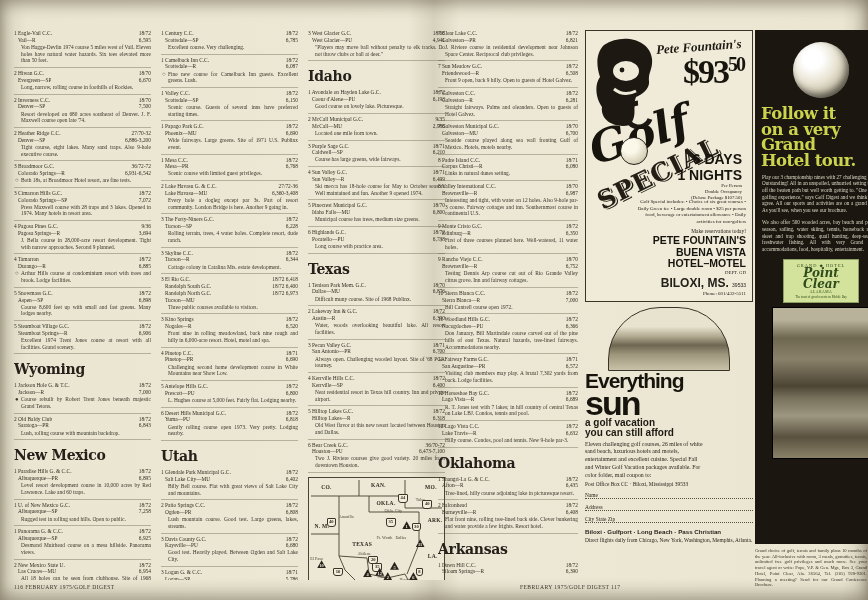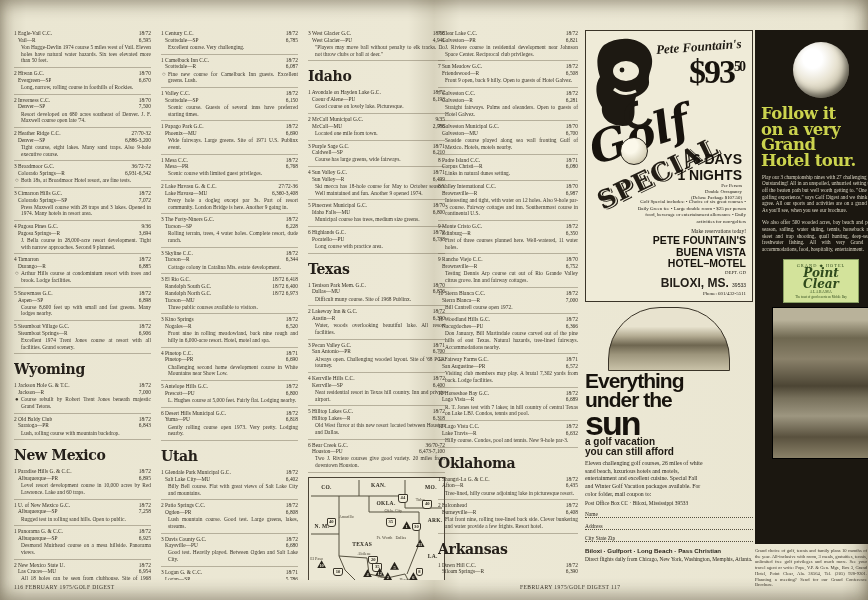--- a/index.html
+++ b/index.html
@@ -27,21 +27,21 @@
   .map-state{position:absolute;font-size:5.5px;font-weight:bold;letter-spacing:.3px;color:#2e2a20;}
   .map-city{position:absolute;font-size:4.2px;color:#4a4436;}
   .map-shield{position:absolute;font-size:4.6px;line-height:1;border:1px solid #3a352a;border-radius:1px 1px 3px 3px;background:#f2eeda;color:#2c2820;padding:1px 1.5px;font-weight:bold;}
   .map-spot{position:absolute;width:9px;height:8px;background:#26221a;clip-path:polygon(50% 0,100% 100%,0 100%);color:#efebD8;font-size:4.4px;text-align:center;line-height:11px;font-weight:bold;}
   
   #ads-mid{position:absolute;left:155px;top:30px;width:168px;}
   #pete-ad{position:relative;height:270px;border:1px solid #3a3428;background:#efebd8;overflow:hidden;}
   #pete-face{position:absolute;left:6px;top:6px;width:74px;height:92px;}
   #pete-script{position:absolute;right:10px;top:8px;font-style:italic;font-weight:bold;font-size:13px;transform:rotate(-4deg);color:#1d1912;}
   #pete-price{position:absolute;right:8px;top:22px;font-weight:bold;font-size:34px;color:#17130d;letter-spacing:-2px;}
-  #pete-price sup{font-size:14px;}
+  #pete-price sup{font-size:20px;}
   #golf-word{position:absolute;left:2px;top:78px;font-family:"DejaVu Serif",serif;font-weight:bold;font-style:italic;font-size:44px;transform:rotate(-18deg);color:#17130d;}
   #golf-ball{position:absolute;left:34px;top:106px;width:26px;height:26px;border-radius:50%;background:radial-gradient(circle at 35% 30%,#fbf8ea 0 30%,#d8d2ba 70%,#8e8670 100%);border:1px solid #26221a;}
   #special-word{position:absolute;left:6px;top:128px;font-family:"DejaVu Serif",serif;font-weight:bold;font-size:25px;letter-spacing:1px;transform:rotate(-26deg);color:#221d15;text-shadow:1px 1px 0 #efebd8,2px 2px 0 #221d15;}
   #pete-days{position:absolute;right:10px;top:120px;text-align:right;color:#17130d;}
   #pete-days .big{font-size:14px;font-weight:bold;font-family:"Liberation Sans",sans-serif;}
   #pete-days .tiny{font-size:4.8px;line-height:1.3;}
   #pete-copy{position:absolute;right:6px;top:168px;width:112px;text-align:right;font-size:5px;line-height:1.3;color:#24201a;}
   #pete-make{font-size:5.4px;margin-top:3px;}
   .pete-hotel{font-family:"Liberation Sans",sans-serif;font-weight:bold;font-size:10.5px;line-height:1.1;color:#17130d;}
   .pete-dept{font-size:4.8px;}
@@ -856,21 +856,20 @@
           <div class="pete-hotel">HOTEL–MOTEL</div>
           <div class="pete-dept">DEPT. GD</div>
           <div class="pete-biloxi"><span>BILOXI, MS.</span> <small>39533</small></div>
           <div class="tiny" style="font-size:5px">Phone: 601/432-5511</div>
         </div>
       </div>
 
       <div id="sun-ad">
         <div id="sun-photo"></div>
         <div class="sun-h1">Everything</div>
-        <div class="sun-h1">under the</div>
         <div class="sun-h3">sun</div>
         <div class="sun-sub">a golf vacation</div>
         <div class="sun-sub">you can still afford</div>
         <div id="sun-body">Eleven challenging golf courses, 26 miles of white sand beach, luxurious hotels and motels, entertainment and excellent cuisine. Special Fall and Winter Golf Vacation packages available. For color folder, mail coupon to:</div>
         <div id="sun-addr">Post Office Box CC · Biloxi, Mississippi 39533</div>
         <div id="sun-coupon">
             <div class="coupon-row">Name</div>
             <div class="coupon-row">Address</div>
             <div class="coupon-row">City                         State            Zip</div>
           </div>

